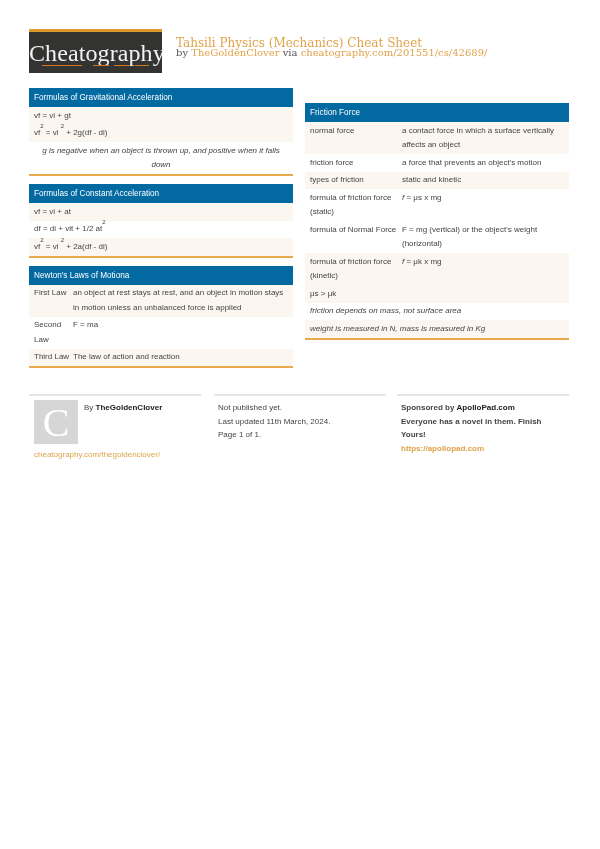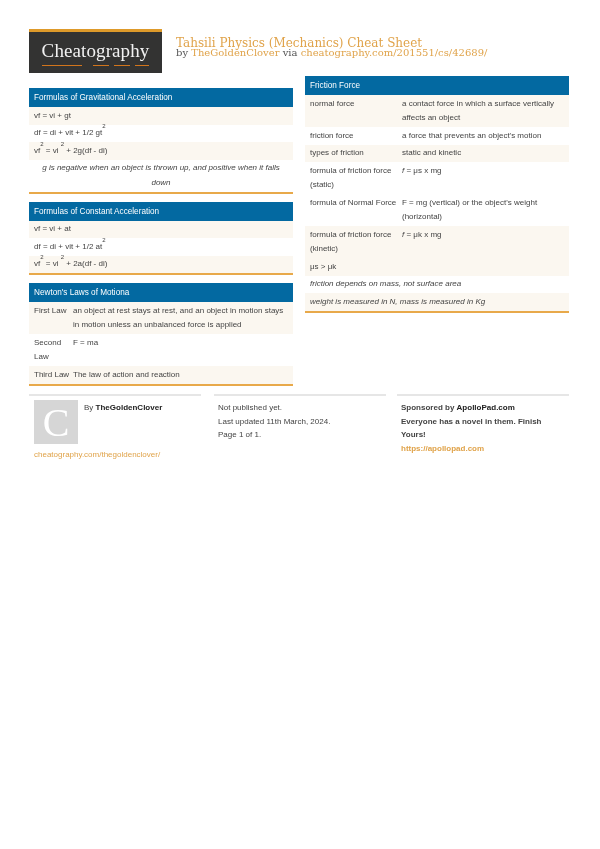--- a/index.html
+++ b/index.html
@@ -1,25 +1,25 @@
 <!DOCTYPE html>
 <html><head>
 <meta charset="utf-8">
 <style>
   html, body { margin:0; padding:0; background:#ffffff; }
   body { width:600px; height:849px; position:relative; overflow:hidden; font-family:"Liberation Sans", sans-serif; color:#333; }
   .logo { position:absolute; left:29px; top:29px; width:133px; height:44px; background:#333332; border-top:3px solid #de9a2a; box-sizing:border-box; }
-  .logo-text { position:absolute; left:0; right:0; top:8px; text-align:center; font-family:"Liberation Serif", serif; font-size:19px; color:#f2f2f2; letter-spacing:0.1px; }
+  .logo-text { position:absolute; left:0; right:0; top:8px; text-align:center; font-family:"Liberation Serif", serif; font-size:24px; color:#f2f2f2; letter-spacing:0.1px; }
   .logo-underline { position:absolute; bottom:7px; height:1.5px; background:#d2751c; }
   .title { position:absolute; left:176px; top:36px; font-family:"DejaVu Serif", serif; font-size:12px; color:#e0a34a; white-space:nowrap; }
   .subline { position:absolute; left:176px; top:47px; font-family:"DejaVu Serif", serif; font-size:10px; color:#555; white-space:nowrap; }
   .subline .link { color:#e0a34a; }
   .col { position:absolute; width:264px; }
   .col-left { left:29px; top:88px; }
-  .col-right { left:305px; top:76px; }
+  .col-right { left:305px; top:103px; }
   .section { border-bottom:2px solid #e8a94a; margin-bottom:8px; }
   .section-header { background:#0369a1; color:#fff; font-size:8.2px; height:19px; line-height:19px; padding-left:5px; }
   .row { font-size:8px; color:#444; line-height:14.5px; padding:1.5px 5px; box-sizing:border-box; display:flex; }
   .row.alt { background:#fbf7f0; }
   .row.plain { background:#ffffff; }
   .row.italic { font-style:italic;text-align:center; }
   .row .k { flex:0 0 auto; }
   .row .v { flex:1 1 auto; }
   .newton .k { width:39px; }
   .friction .k { width:92px; }
@@ -47,24 +47,20 @@
   <span>via</span>
   <span class="link">cheatography.com/201551/cs/42689/</span>
 </div>
 
 <div class="col col-left">
 
   <div class="section">
     <div class="section-header">Formulas of Gravitational Acceleration</div>
     <div class="row alt">
       <span>vf = vi + gt</span>
-    </div>
-    <div class="row plain">
-      <span>df = di + vit + 1/2 gt</span>
-        <sup>2</sup>
     </div>
     <div class="row alt">
       <span>vf</span>
         <sup>2</sup>
         <span style="white-space:pre"> = vi </span>
         <sup>2</sup>
         <span style="white-space:pre"> + 2g(df - di)</span>
     </div>
     <div class="row plain italic">
       <span>g is negative when an object is thrown up, and positive when it falls down</span>

